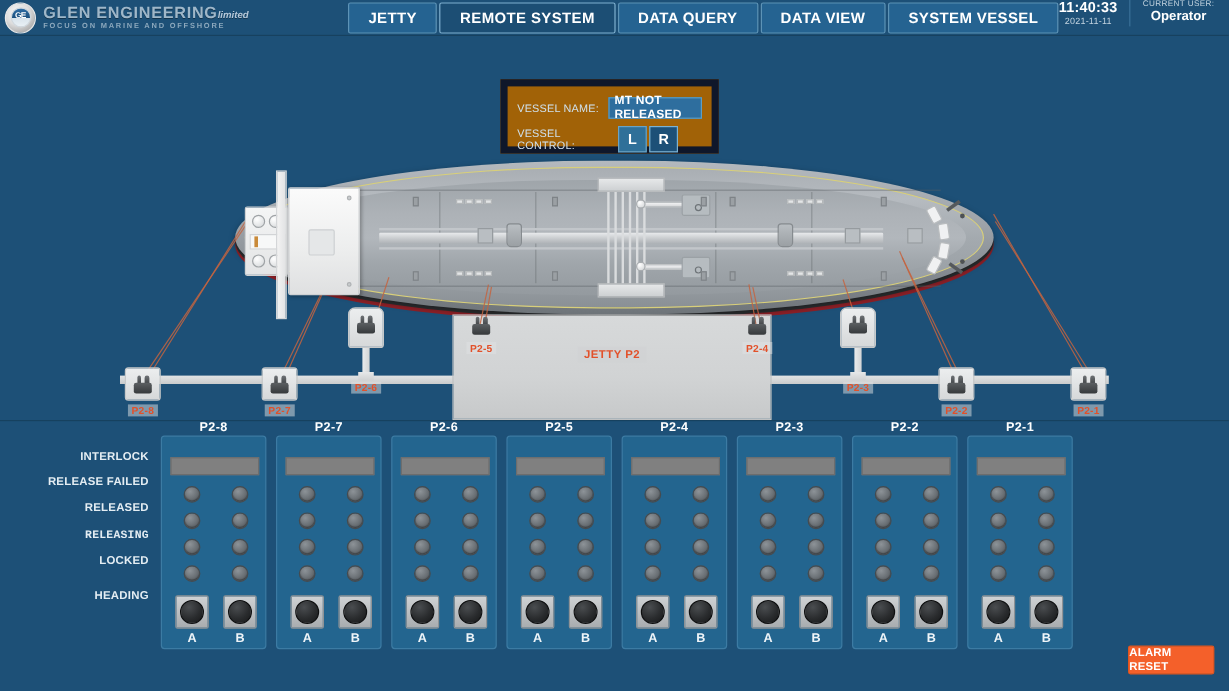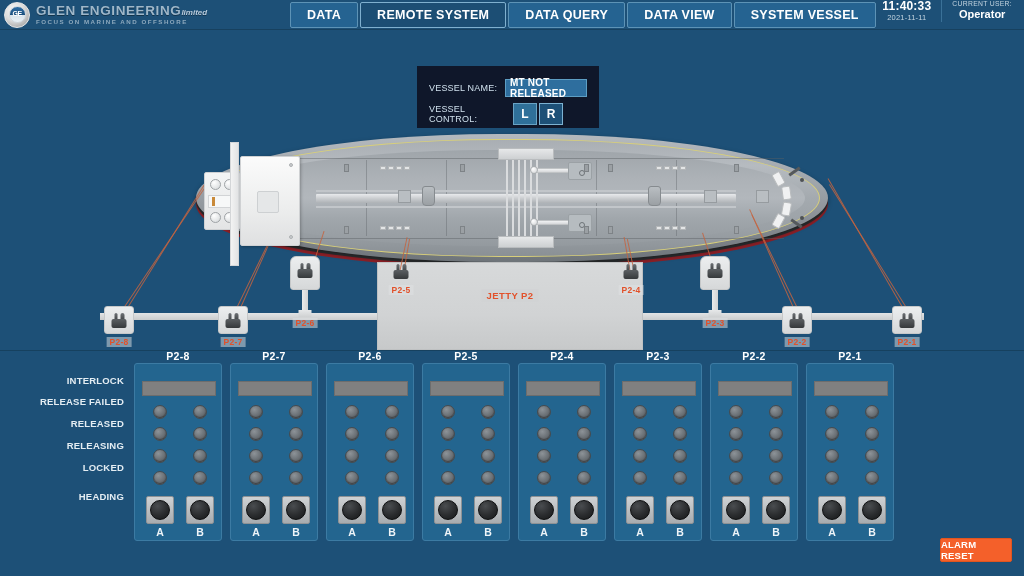--- a/index.html
+++ b/index.html
@@ -71,21 +71,21 @@
   .user {
     text-align: center; padding: 0 12px 0 10px; line-height: 1.2;
     border-left: 1px solid #3a7198;
   }
   .user .cap { font-size: 6.8px; color: #c3d4e0; letter-spacing: .3px; }
   .user .nm { font-size: 11px; font-weight: bold; color: #ffffff; }
 
   
   .vessel-box {
     position: absolute; left: 417px; top: 66px; width: 182px; height: 62px;
-    background: #0f172a; border: 4px solid #0f172a;
+    background: #a16207; border: 6px solid #0f172a;
     padding: 7px 8px;
   }
   .v-row { display: flex; align-items: center; height: 22px; }
   .v-label { font-size: 9px; color: #cfe0ec; letter-spacing: .2px; width: 76px; }
   .v-value {
     flex: 1; height: 18px; background: #2e6e9e; border: 1px solid #5d9ec4;
     display: flex; align-items: center; padding-left: 4px;
     font-size: 10px; font-weight: bold; color: #ffffff; letter-spacing: .2px;
   }
   .v-row.heading { margin-top: 4px; }
@@ -318,21 +318,21 @@
             <span class="ge">GE</span>
           </div>
       </div>
       <div class="logo-text">
         <div class="logo-main"><span>GLEN ENGINEERING</span><span class="lim">limited</span></div>
         <div class="logo-sub">FOCUS ON MARINE AND OFFSHORE</div>
       </div>
     </div>
 
     <div class="nav">
-      <div class="nav-tab">DATA</div>
+      <div class="nav-tab">JETTY</div>
       <div class="nav-tab active">REMOTE SYSTEM</div>
       <div class="nav-tab">DATA QUERY</div>
       <div class="nav-tab">DATA VIEW</div>
       <div class="nav-tab">SYSTEM VESSEL</div>
     </div>
 
     <div class="header-right">
       <div class="clock">
         <div class="t">11:40:33</div>
         <div class="d">2021-11-11</div>
@@ -577,21 +577,21 @@
         </div>
       <div class="hook-tag" style="top:31px;">P2-1</div>
     </div>
   </div>
 
   <div class="panel">
     <div class="row-labels">
       <div class="row-label" style="top:24px;">INTERLOCK</div>
       <div class="row-label" style="top:45px;">RELEASE FAILED</div>
       <div class="row-label" style="top:67px;">RELEASED</div>
-      <div class="row-label" style="top:89px;">RELEASING</div>
+      <div class="row-label" style="top:89px;font-family:Liberation Mono, monospace;">RELEASING</div>
       <div class="row-label" style="top:111px;">LOCKED</div>
       <div class="row-label" style="top:140px;">HEADING</div>
     </div>
 
     <div id="groups">
         <div class="group" style="left: 134px;">
           <div class="group-title" style="top: -16px;">P2-8</div>
           <div class="interlock-bar"></div>
           <div class="led" style="left: 18px; top: 41px;"></div>
           <div class="led" style="left: 18px; top: 63px;"></div>

